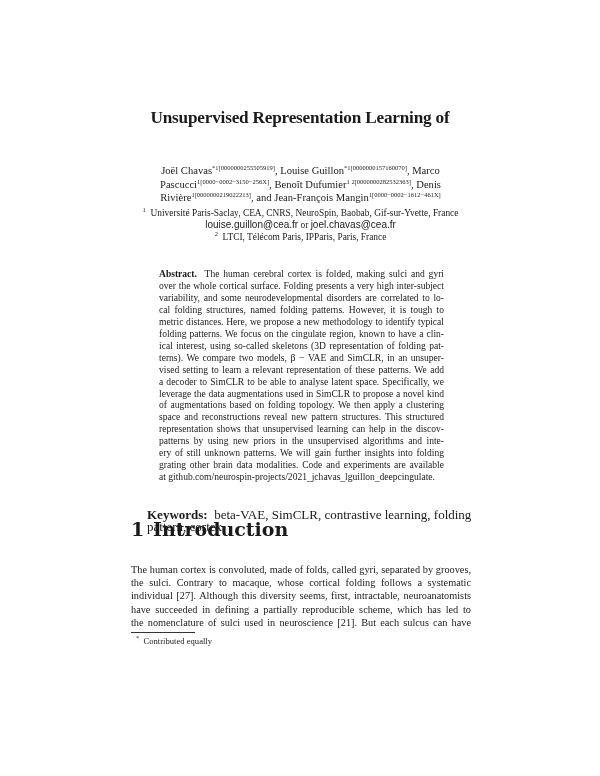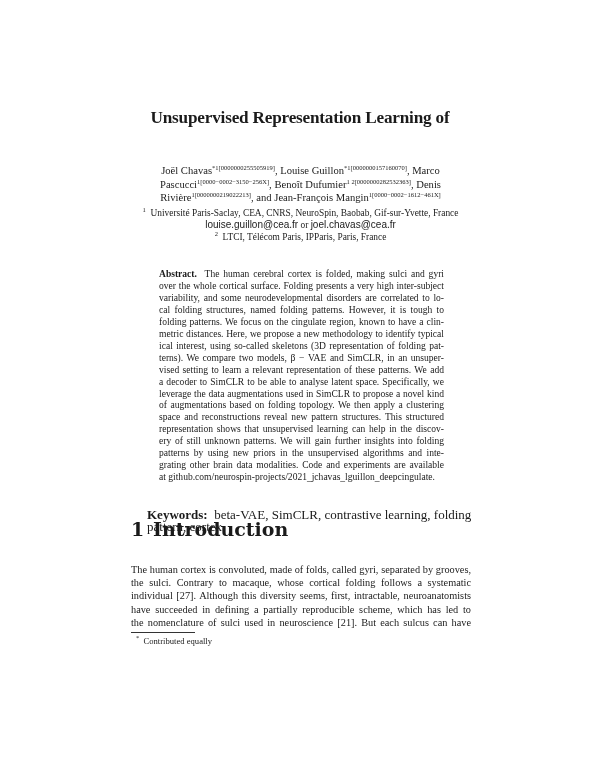--- a/index.html
+++ b/index.html
@@ -81,32 +81,32 @@
     <sup>2</sup>&nbsp;
     <span>LTCI, Télécom Paris, IPParis, Paris, France</span>
   </div>
 </div>
 
 <div class="abs abstract">
   <span class="line"><b>Abstract.</b>&nbsp; <span>The human cerebral cortex is folded, making sulci and gyri</span></span>
   <span class="line">over the whole cortical surface. Folding presents a very high inter-subject</span>
   <span class="line">variability, and some neurodevelopmental disorders are correlated to lo-</span>
   <span class="line">cal folding structures, named folding patterns. However, it is tough to</span>
+  <span class="line">metric distances. Here, we propose a new methodology to identify typical</span>
   <span class="line">folding patterns. We focus on the cingulate region, known to have a clin-</span>
-  <span class="line">metric distances. Here, we propose a new methodology to identify typical</span>
   <span class="line">ical interest, using so-called skeletons (3D representation of folding pat-</span>
   <span class="line">terns). We compare two models, β − VAE and SimCLR, in an unsuper-</span>
   <span class="line">vised setting to learn a relevant representation of these patterns. We add</span>
   <span class="line">a decoder to SimCLR to be able to analyse latent space. Specifically, we</span>
   <span class="line">leverage the data augmentations used in SimCLR to propose a novel kind</span>
   <span class="line">of augmentations based on folding topology. We then apply a clustering</span>
   <span class="line">space and reconstructions reveal new pattern structures. This structured</span>
   <span class="line">representation shows that unsupervised learning can help in the discov-</span>
+  <span class="line">patterns by using new priors in the unsupervised algorithms and inte-</span>
   <span class="line">ery of still unknown patterns. We will gain further insights into folding</span>
-  <span class="line">patterns by using new priors in the unsupervised algorithms and inte-</span>
   <span class="line">grating other brain data modalities. Code and experiments are available</span>
   <span class="line last">at github.com/neurospin-projects/2021_jchavas_lguillon_deepcingulate.</span>
 </div>
 
 <div class="abs keywords">
   <b>Keywords:</b>&nbsp;
   <span>beta-VAE, SimCLR, contrastive learning, folding pattern, cortex.</span>
 </div>
 
 <div class="abs section">

